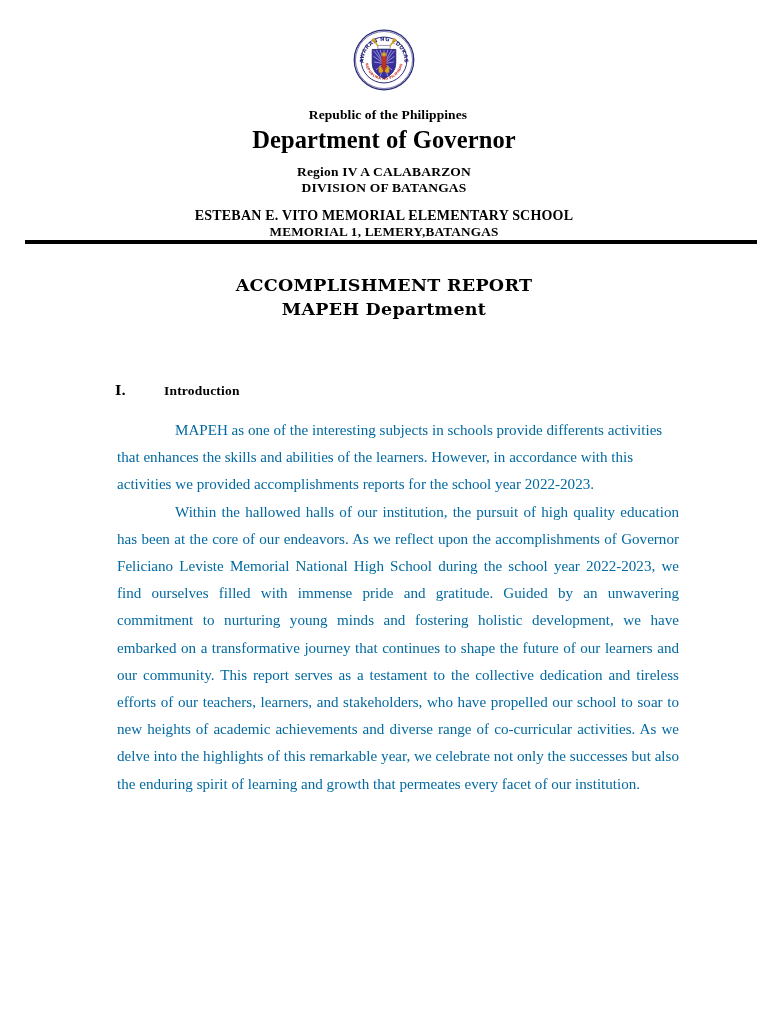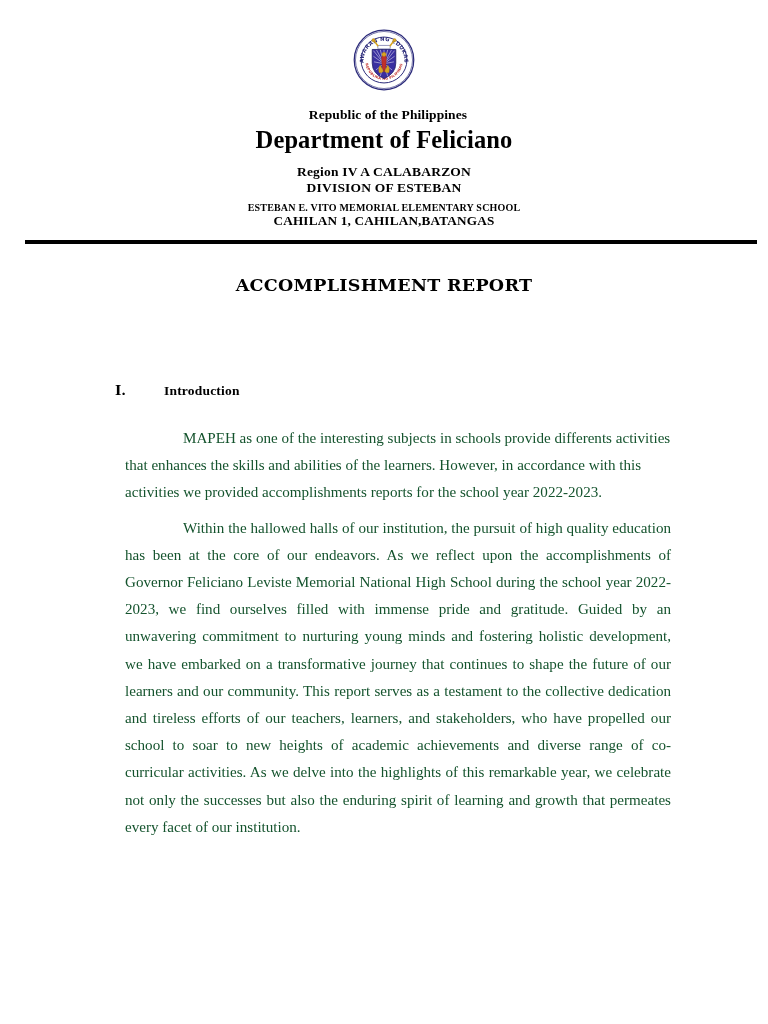--- a/index.html
+++ b/index.html
@@ -74,22 +74,22 @@
   .lh-division {
     font-family: "Liberation Serif", serif;
     font-weight: bold;
     font-size: 13.5px;
     margin-top: 1px;
   }
 
   .lh-school {
     font-family: "Liberation Serif", serif;
     font-weight: bold;
-    font-size: 10px;
-    margin-top: 8px;
+    font-size: 14px;
+    margin-top: 14px;
   }
 
   .lh-address {
     font-family: "Liberation Serif", serif;
     font-weight: bold;
     font-size: 13.2px;
     margin-top: 1px;
   }
 
   
@@ -149,22 +149,22 @@
     left: 117px;
     top: 417px;
     width: 562px;
   }
 
   .para {
     font-family: "Liberation Serif", serif;
     font-size: 15.1px;
     line-height: 27.2px;
     text-indent: 58px;
-    margin: 8px;
-    color: #14532d;
+    margin: 0;
+    color: #0369a1;
   }
 
   .para-left {
     text-align: left;
   }
 
   .para-justify {
     text-align: justify;
     text-align-last: left;
   }
@@ -218,31 +218,32 @@
         <circle cx="33" cy="18" r="2.6" fill="#d9a520" stroke="#a87d12" stroke-width="0.6"></circle>
         <circle cx="67" cy="18" r="2.6" fill="#d9a520" stroke="#a87d12" stroke-width="0.6"></circle>
         <path d="M 50 38 L 54 46 L 53 62 L 50 70 L 47 62 L 46 46 Z" fill="#c0302b" stroke="#7d1d19" stroke-width="0.6"></path>
         <circle cx="50" cy="41" r="3.4" fill="#d9a520" stroke="#a87d12" stroke-width="0.6"></circle>
         <path d="M 44 58 Q 40 63 42 70 Q 46 72 49 68 Z" fill="#d9a520" stroke="#a87d12" stroke-width="0.5"></path>
         <path d="M 56 58 Q 60 63 58 70 Q 54 72 51 68 Z" fill="#d9a520" stroke="#a87d12" stroke-width="0.5"></path>
       </svg>
     </div>
 
     <div class="lh-line lh-republic">Republic of the Philippines</div>
-    <div class="lh-line lh-dept">Department of Feliciano</div>
+    <div class="lh-line lh-dept">Department of Governor</div>
     <div class="lh-line lh-region">Region IV A CALABARZON</div>
-    <div class="lh-line lh-division">DIVISION OF ESTEBAN</div>
+    <div class="lh-line lh-division">DIVISION OF BATANGAS</div>
     <div class="lh-line lh-school">ESTEBAN E. VITO MEMORIAL ELEMENTARY SCHOOL</div>
-    <div class="lh-line lh-address">CAHILAN 1, CAHILAN,BATANGAS</div>
+    <div class="lh-line lh-address">MEMORIAL 1, LEMERY,BATANGAS</div>
   </div>
 
   <div class="divider"></div>
 
   <div class="title-block">
     <div class="title-line">ACCOMPLISHMENT REPORT</div>
+    <div class="title-line">MAPEH Department</div>
   </div>
 
   <div class="section-heading">
     <span class="sec-numeral">I.</span>
     <span class="sec-label">Introduction</span>
   </div>
 
   <div class="body-area">
     <p class="para para-left">MAPEH as one of the interesting subjects in schools provide differents activities that  enhances the skills and abilities of the learners. However, in accordance with this activities we provided accomplishments reports for the school year 2022-2023.</p>
     <p class="para para-justify">Within the hallowed halls of our institution, the pursuit of high quality education has been at the core of our endeavors. As we reflect upon the accomplishments of Governor Feliciano Leviste Memorial National High School during the school year 2022-2023, we find ourselves filled with immense pride and gratitude. Guided by an unwavering commitment to nurturing young minds and fostering holistic development, we have embarked on a transformative journey that continues to shape the future of our learners and our community. This report serves as a testament to the collective dedication and tireless efforts of our teachers, learners, and stakeholders, who have propelled our school to soar to new heights of academic achievements and diverse range of co-curricular activities. As we delve into the highlights of this remarkable year, we celebrate not only the successes but also the enduring spirit of learning and growth that permeates every facet of our institution.</p>

